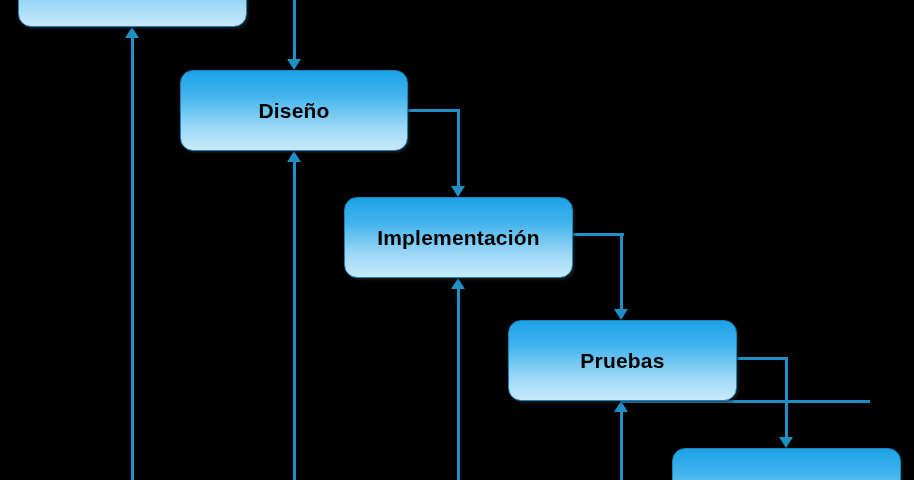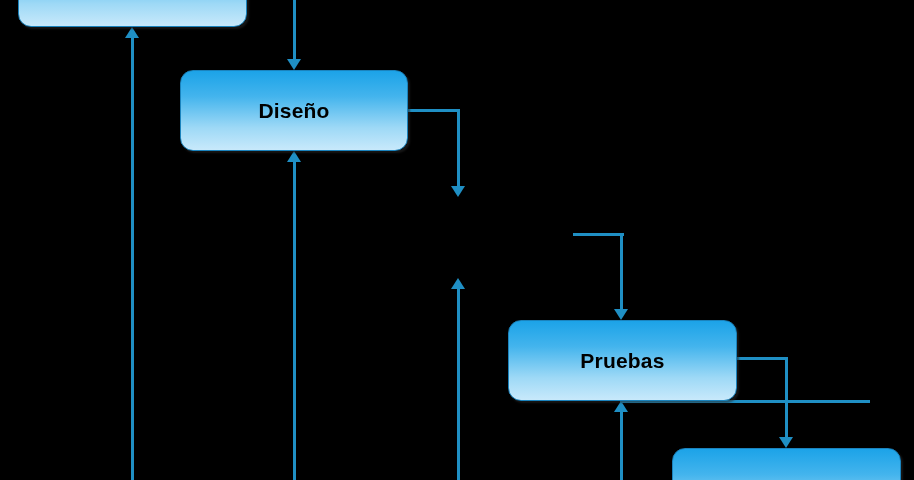--- a/index.html
+++ b/index.html
@@ -123,20 +123,23 @@
   <div class="arrow-down" style="left:779px; top:437px;"></div>
 
   <div class="node" id="node-requisitos">
     
   </div>
 
   <div class="node" id="node-diseno">
     <span class="node-label">Diseño</span>
   </div>
 
+  <div class="node" id="node-implementacion">
+    <span class="node-label">Implementación</span>
+  </div>
 
   <div class="node" id="node-pruebas">
     <span class="node-label">Pruebas</span>
   </div>
 
   <div class="node" id="node-mantenimiento">
     <span class="node-label">Mantenimiento</span>
   </div>
 
 </div>

